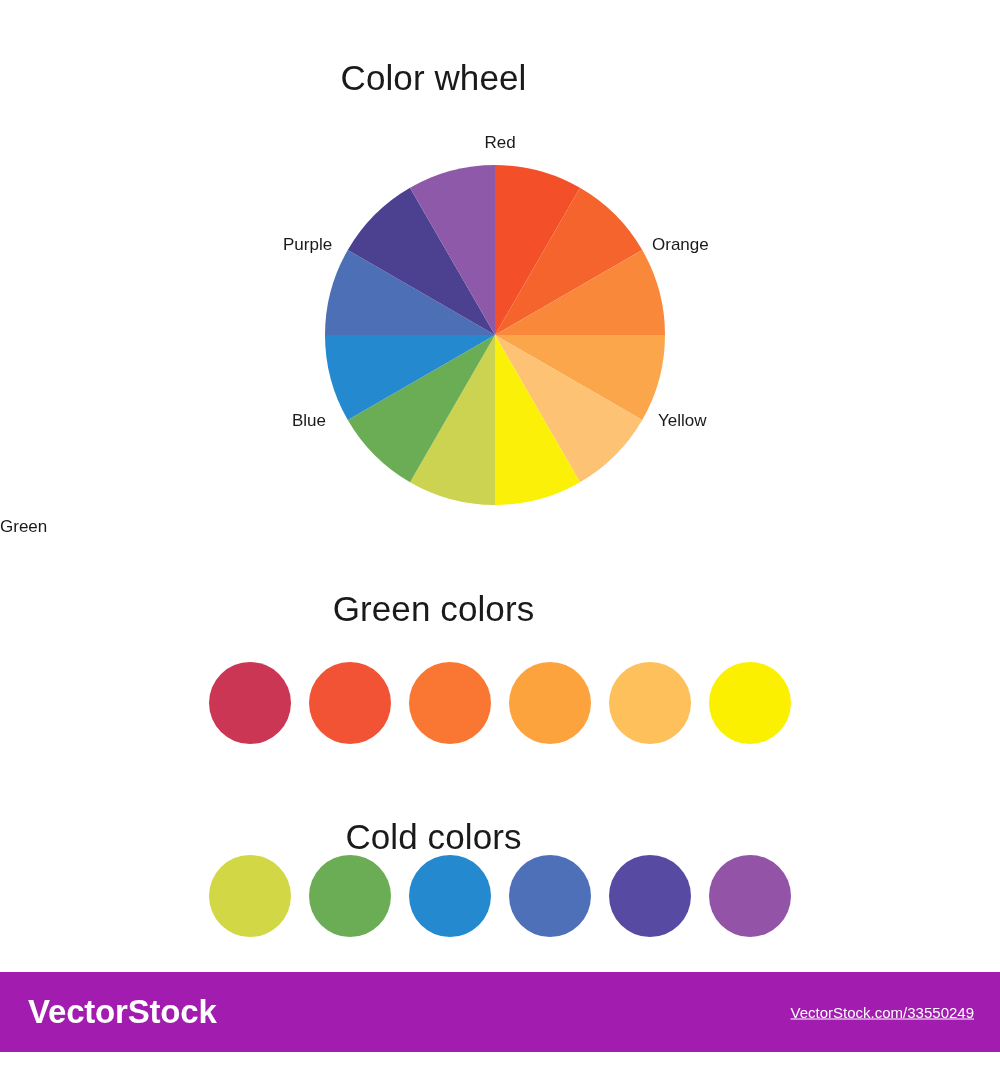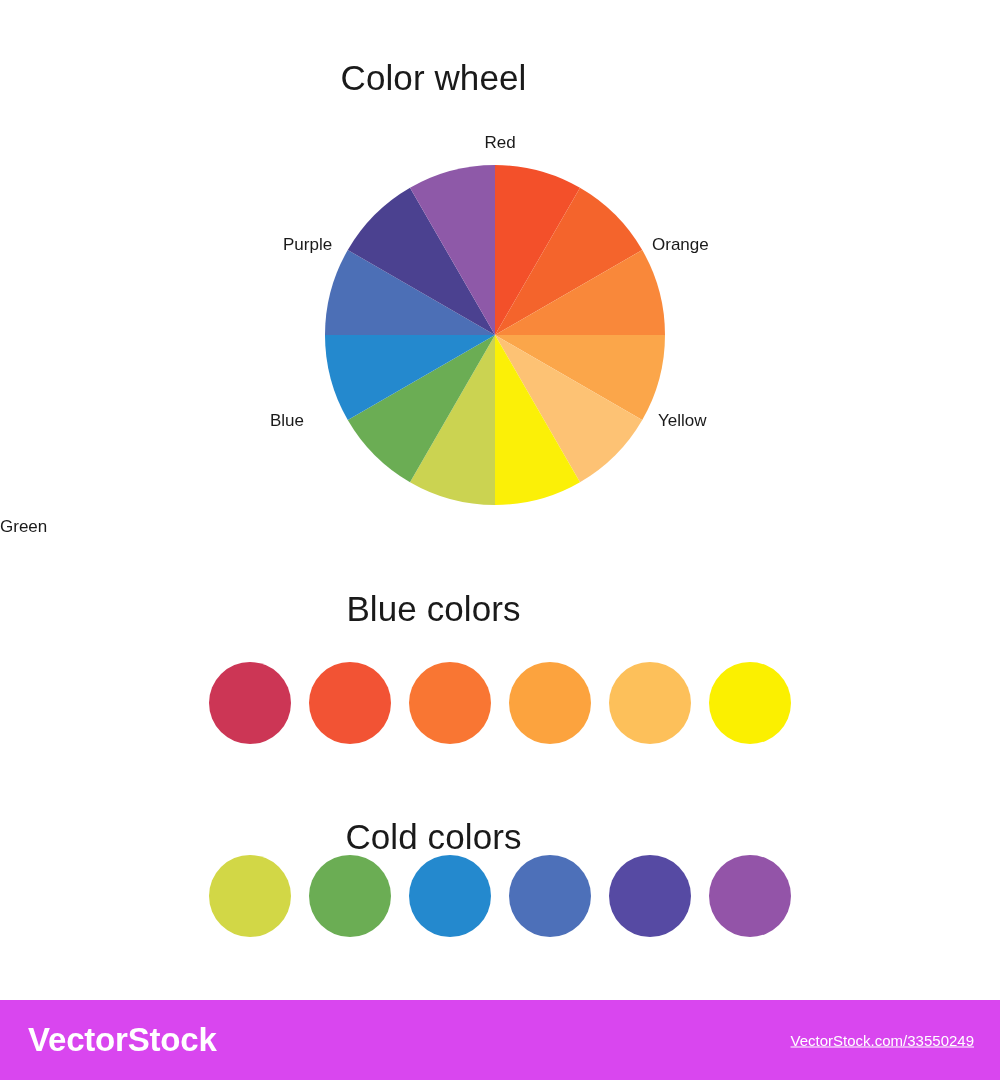--- a/index.html
+++ b/index.html
@@ -56,21 +56,21 @@
     position: absolute;
     font-size: 17px;
     color: #1a1a1a;
     white-space: nowrap;
   }
 
   #label-red     { left: 0;     top: 3px;   width: 1000px; text-align: center; }
   #label-orange  { left: 652px; top: 105px; }
   #label-yellow  { left: 658px; top: 281px; }
   #label-green   { left: 0;     top: 387px; width: 1000px; text-align: left; }
-  #label-blue    { left: 270px; top: 281px; }
+  #label-blue    { left: 292px; top: 281px; }
   #label-purple  { left: 283px; top: 105px; }
 
   
   .swatch-row {
     position: absolute;
     left: 0;
     width: 1000px;
     height: 82px;
     display: flex;
     justify-content: center;
@@ -84,24 +84,24 @@
     width: 82px;
     height: 82px;
     border-radius: 50%;
     flex: 0 0 auto;
   }
 
   
   #footer {
     position: absolute;
     left: 0;
-    top: 1000px;
+    top: 972px;
     width: 1000px;
     height: 80px;
-    background: #d946ef;
+    background: #a21caf;
   }
 
   #footer-brand {
     position: absolute;
     left: 28px;
     top: 50%;
     transform: translateY(-50%);
     color: #ffffff;
     font-size: 33px;
     font-weight: 700;
@@ -151,21 +151,21 @@
 
     <span class="wheel-label" id="label-yellow">Yellow</span>
 
     <span class="wheel-label" id="label-green">Green</span>
 
     <span class="wheel-label" id="label-blue">Blue</span>
 
     <span class="wheel-label" id="label-purple">Purple</span>
   </div>
 
-  <h2 class="title-main" id="title-warm">Blue colors</h2>
+  <h2 class="title-main" id="title-warm">Green colors</h2>
 
   <div class="swatch-row" id="row-warm">
       <div class="swatch" style="background: rgb(204, 54, 85);"></div>
       <div class="swatch" style="background: rgb(242, 83, 52);"></div>
       <div class="swatch" style="background: rgb(249, 118, 51);"></div>
       <div class="swatch" style="background: rgb(252, 163, 62);"></div>
       <div class="swatch" style="background: rgb(253, 192, 90);"></div>
       <div class="swatch" style="background: rgb(251, 240, 0);"></div>
     </div>
 

